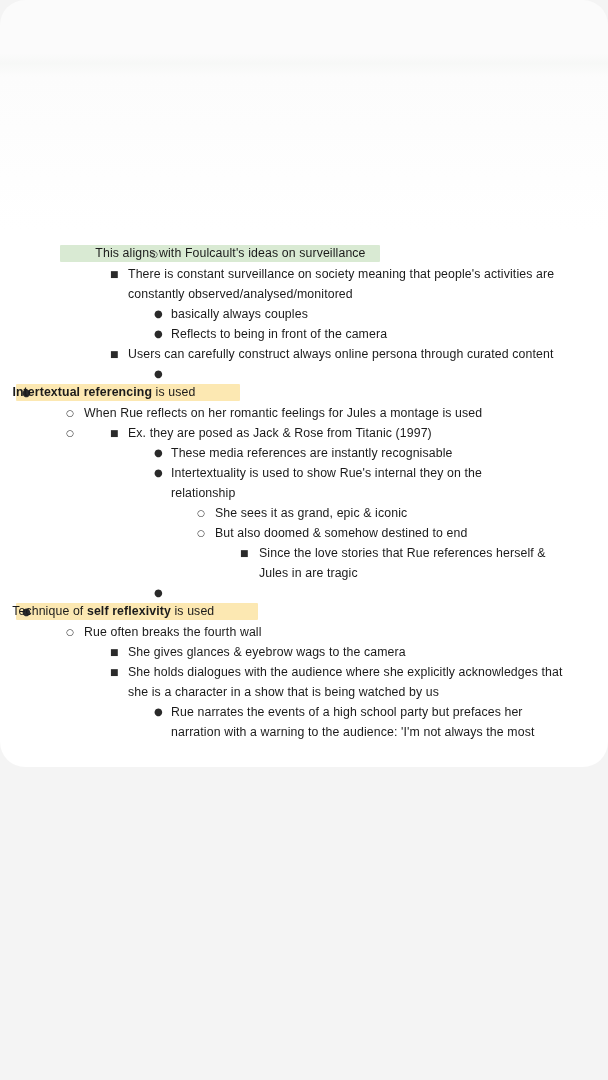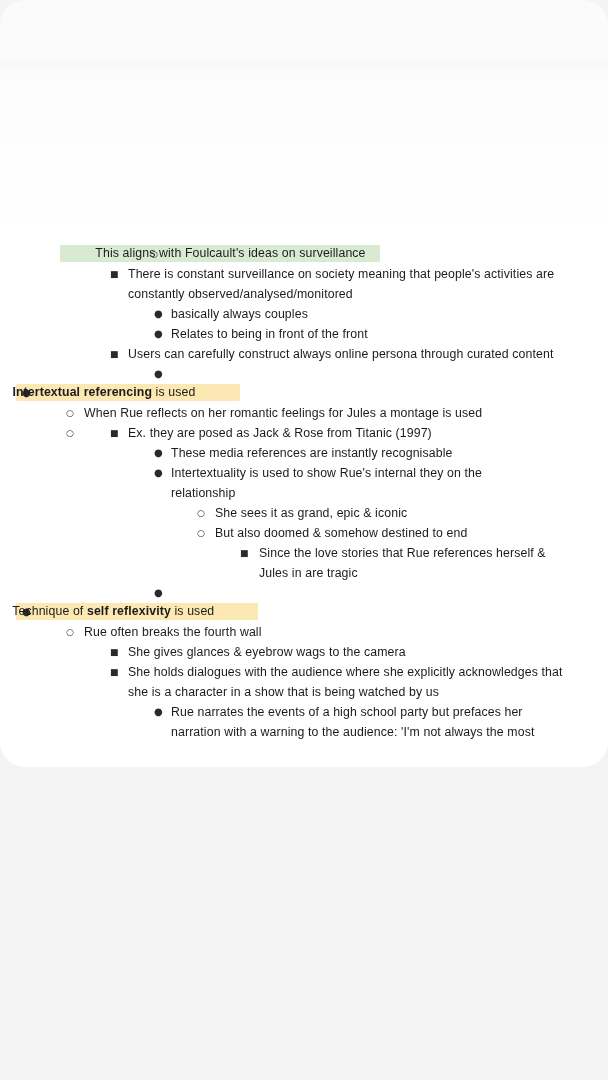--- a/index.html
+++ b/index.html
@@ -134,21 +134,21 @@
         <span class="txt">There is constant surveillance on society meaning that people's activities are constantly observed/analysed/monitored</span>
       </div>
 
       <div class="line l4">
         <span class="bullet">●</span>
         <span class="txt">basically always couples</span>
       </div>
 
       <div class="line l4">
         <span class="bullet">●</span>
-        <span class="txt">Relates to being in front of the front</span>
+        <span class="txt">Reflects to being in front of the camera</span>
       </div>
 
       <div class="line l3 pr-1">
         <span class="bullet">■</span>
         <span class="txt">Users can carefully construct always online persona through curated content</span>
       </div>
 
       <div class="line l4">
         <span class="bullet">●</span>
       </div>

